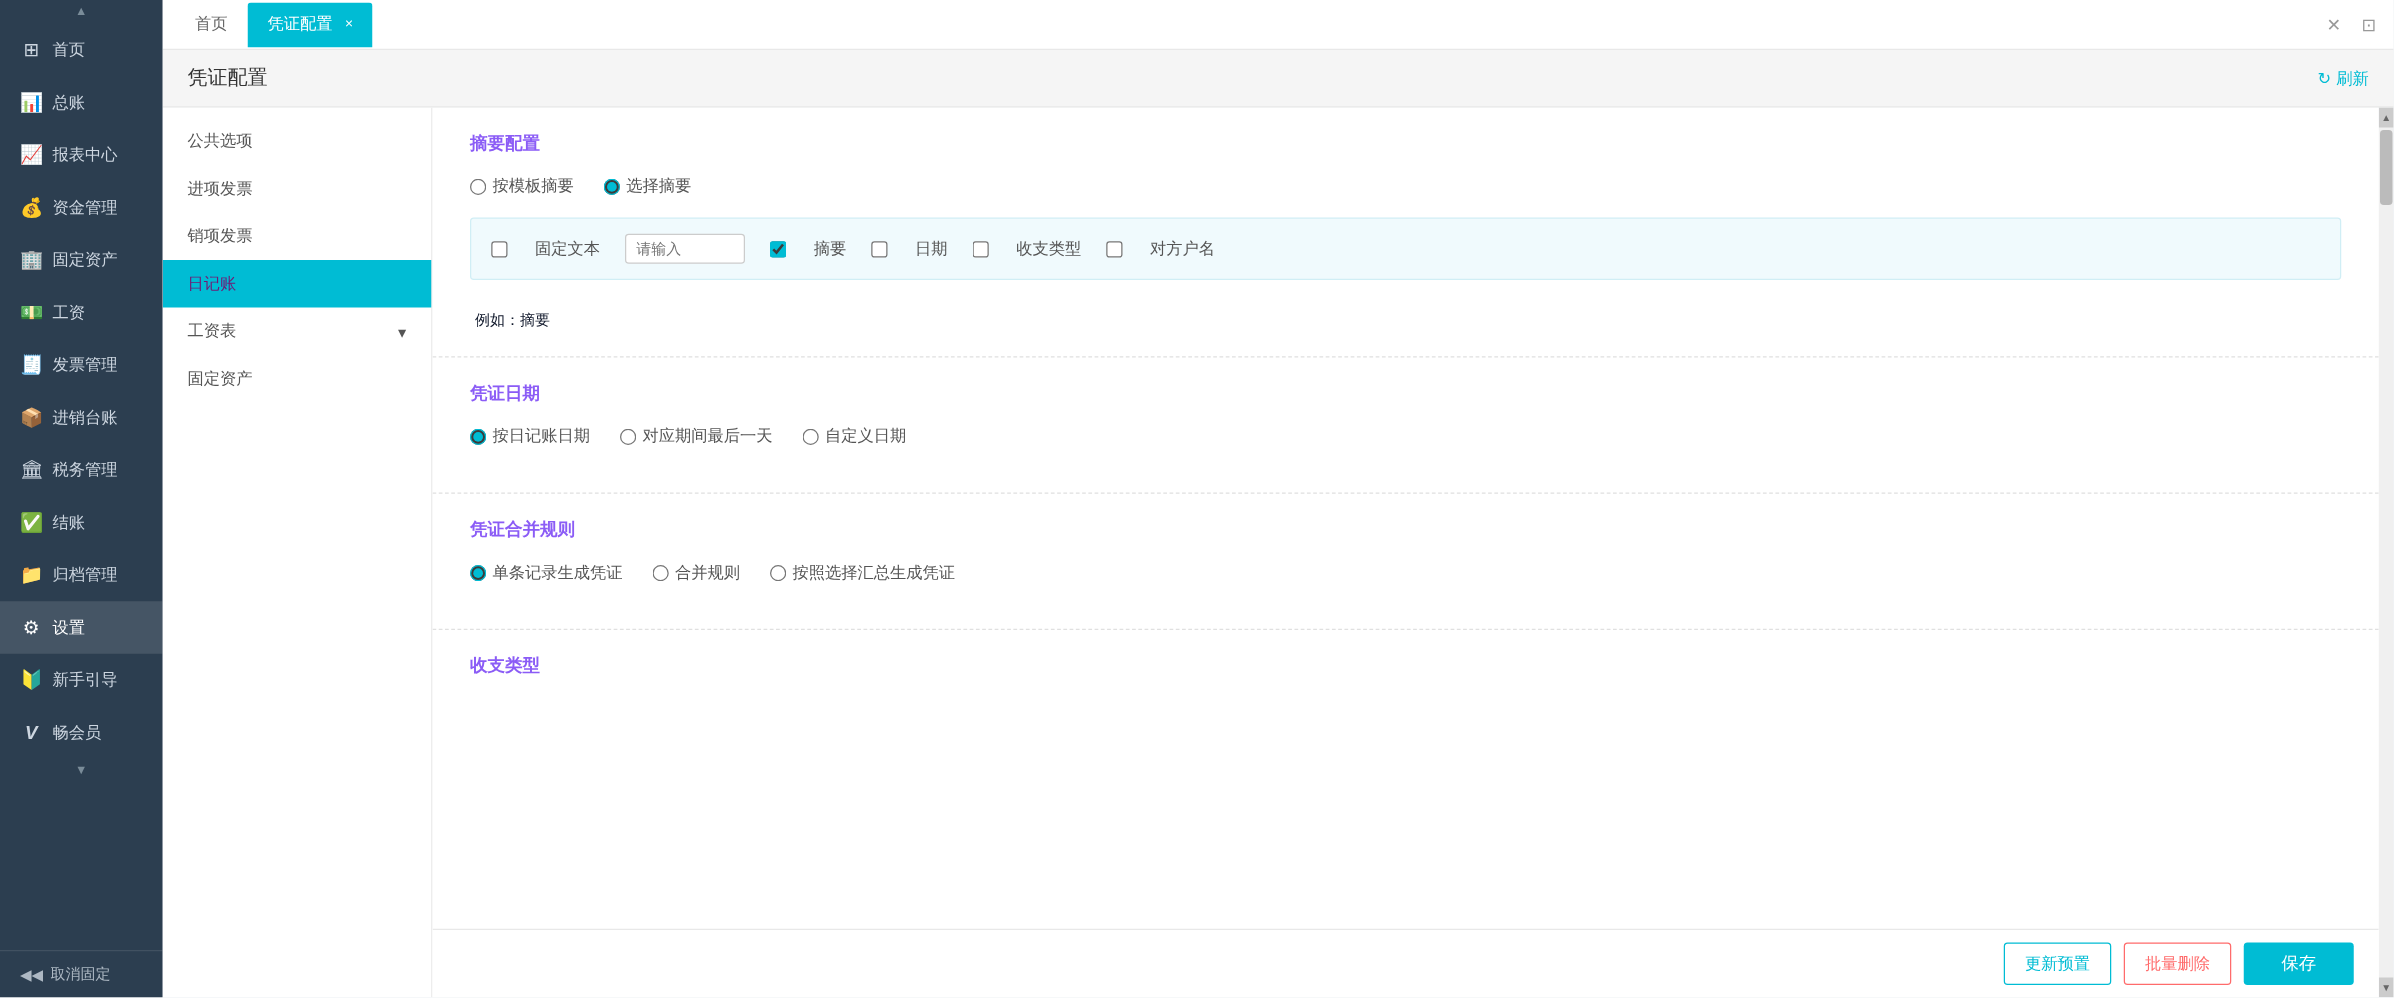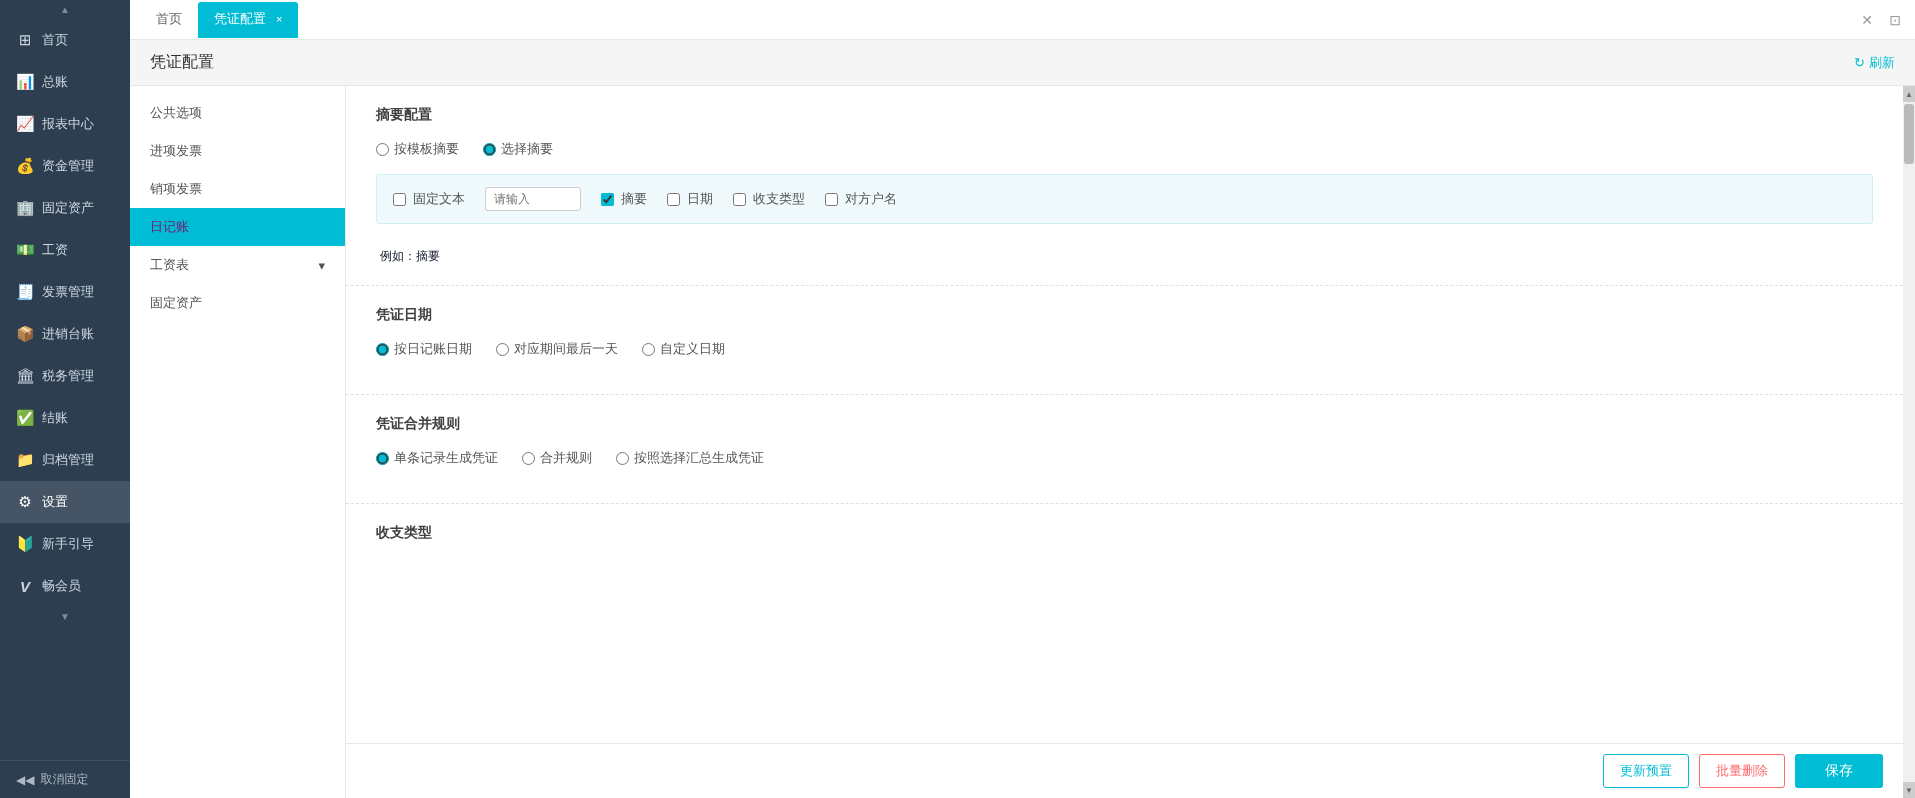--- a/index.html
+++ b/index.html
@@ -164,21 +164,21 @@
       position: relative;
     }
 
     .config-section {
       padding: 20px 30px;
       border-bottom: 1px dashed #e0e0e0;
     }
     .section-title {
       font-size: 14px;
       font-weight: 600;
-      color: #404040;
+      color: #8b5cf6;
       margin-bottom: 16px;
     }
 
     
     .radio-group {
       display: flex;
       gap: 24px;
       align-items: center;
       margin-bottom: 16px;
     }
@@ -201,21 +201,21 @@
       border-radius: 3px;
       padding: 12px 16px;
       display: flex;
       align-items: center;
       gap: 20px;
       flex-wrap: wrap;
     }
     .checkbox-label {
       display: flex;
       align-items: center;
-      gap: 7px;
+      gap: 22px;
       cursor: pointer;
       color: #555;
       justify-content: space-between;
     }
     .checkbox-input {
       accent-color: #00bcd4;
       cursor: pointer;
     }
     .text-input-inline {
       border: 1px solid #ccc;

